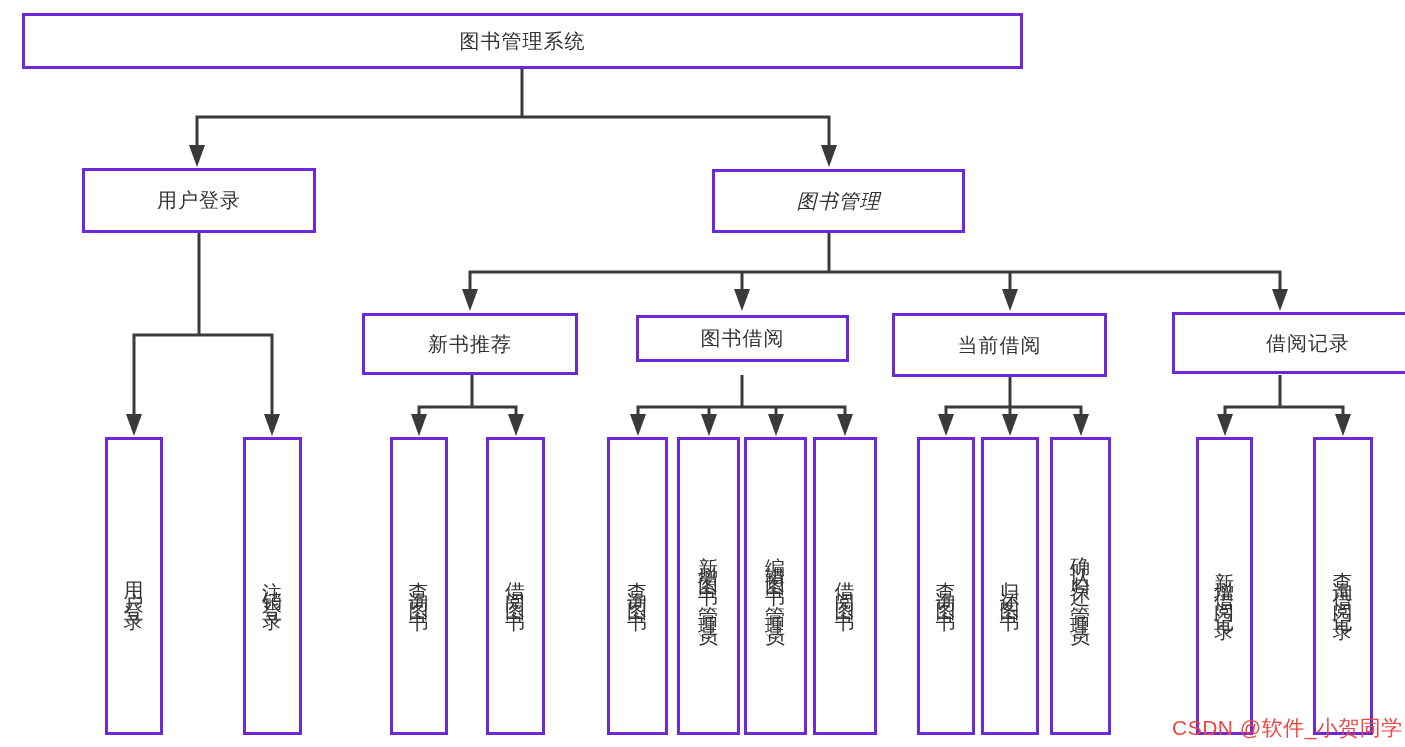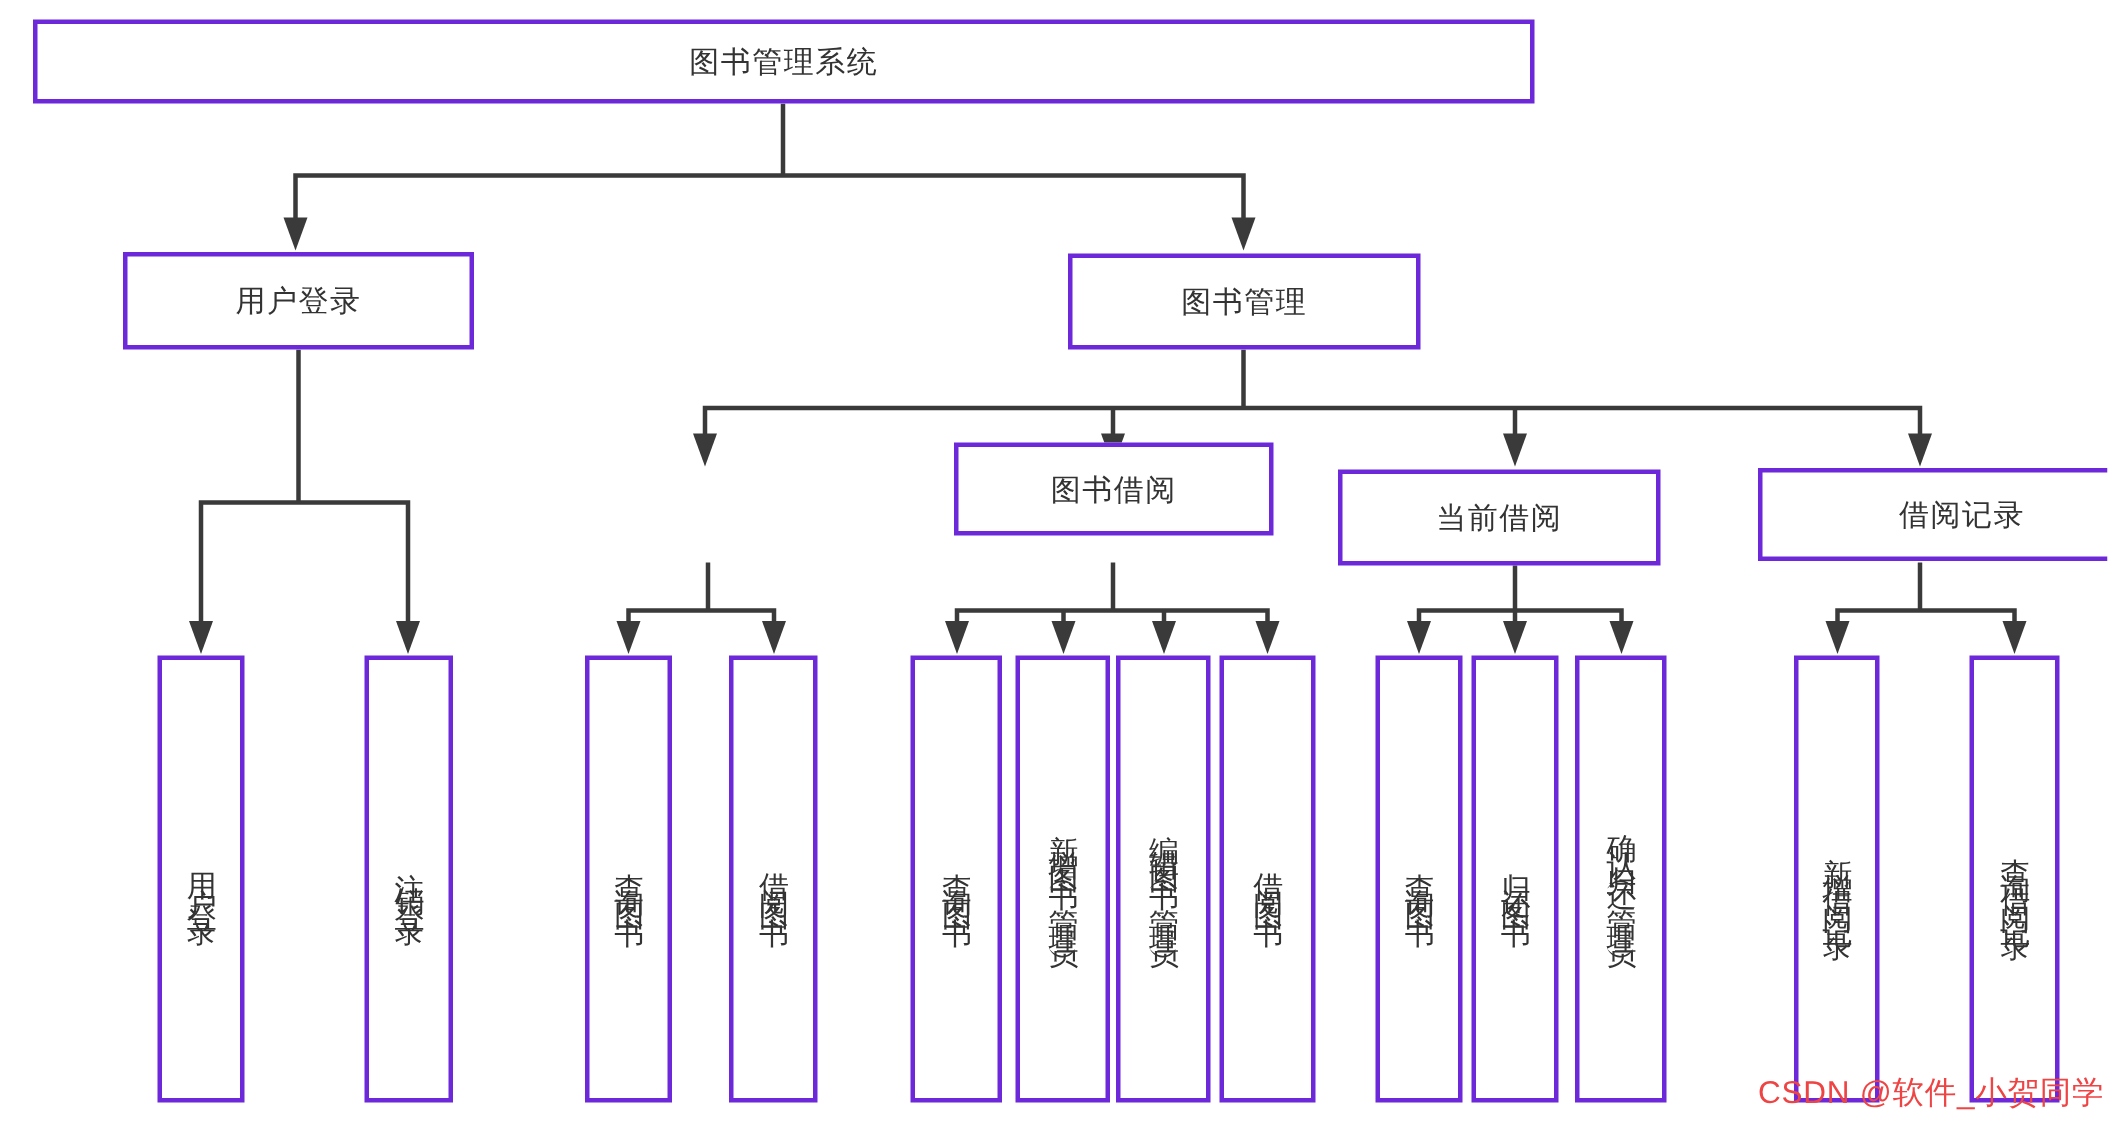--- a/index.html
+++ b/index.html
@@ -89,25 +89,28 @@
     </g>
   </svg>
 
   <div class="box hbox" style="left:22px;top:13px;width:1001px;height:56px;">
     <span>图书管理系统</span>
   </div>
 
   <div class="box hbox" style="left:82px;top:168px;width:234px;height:65px;">
     <span>用户登录</span>
   </div>
-  <div class="box hbox" style="left:712px;top:169px;width:235px;height:64px;">
+  <div class="box hbox" style="left:712px;top:169px;width:253px;height:64px;font-style:italic;">
     <span>图书管理</span>
   </div>
 
-  <div class="box hbox" style="left:636px;top:295px;width:213px;height:62px;">
+  <div class="box hbox" style="left:362px;top:313px;width:216px;height:62px;">
+    <span>新书推荐</span>
+  </div>
+  <div class="box hbox" style="left:636px;top:315px;width:213px;height:47px;">
     <span>图书借阅</span>
   </div>
   <div class="box hbox" style="left:892px;top:313px;width:215px;height:64px;">
     <span>当前借阅</span>
   </div>
   <div class="box hbox" style="left:1172px;top:312px;width:250px;height:62px;padding-left:22px;">
     <span>借阅记录</span>
   </div>
 
   <div class="box vbox" style="left:105px;width:58px;">

